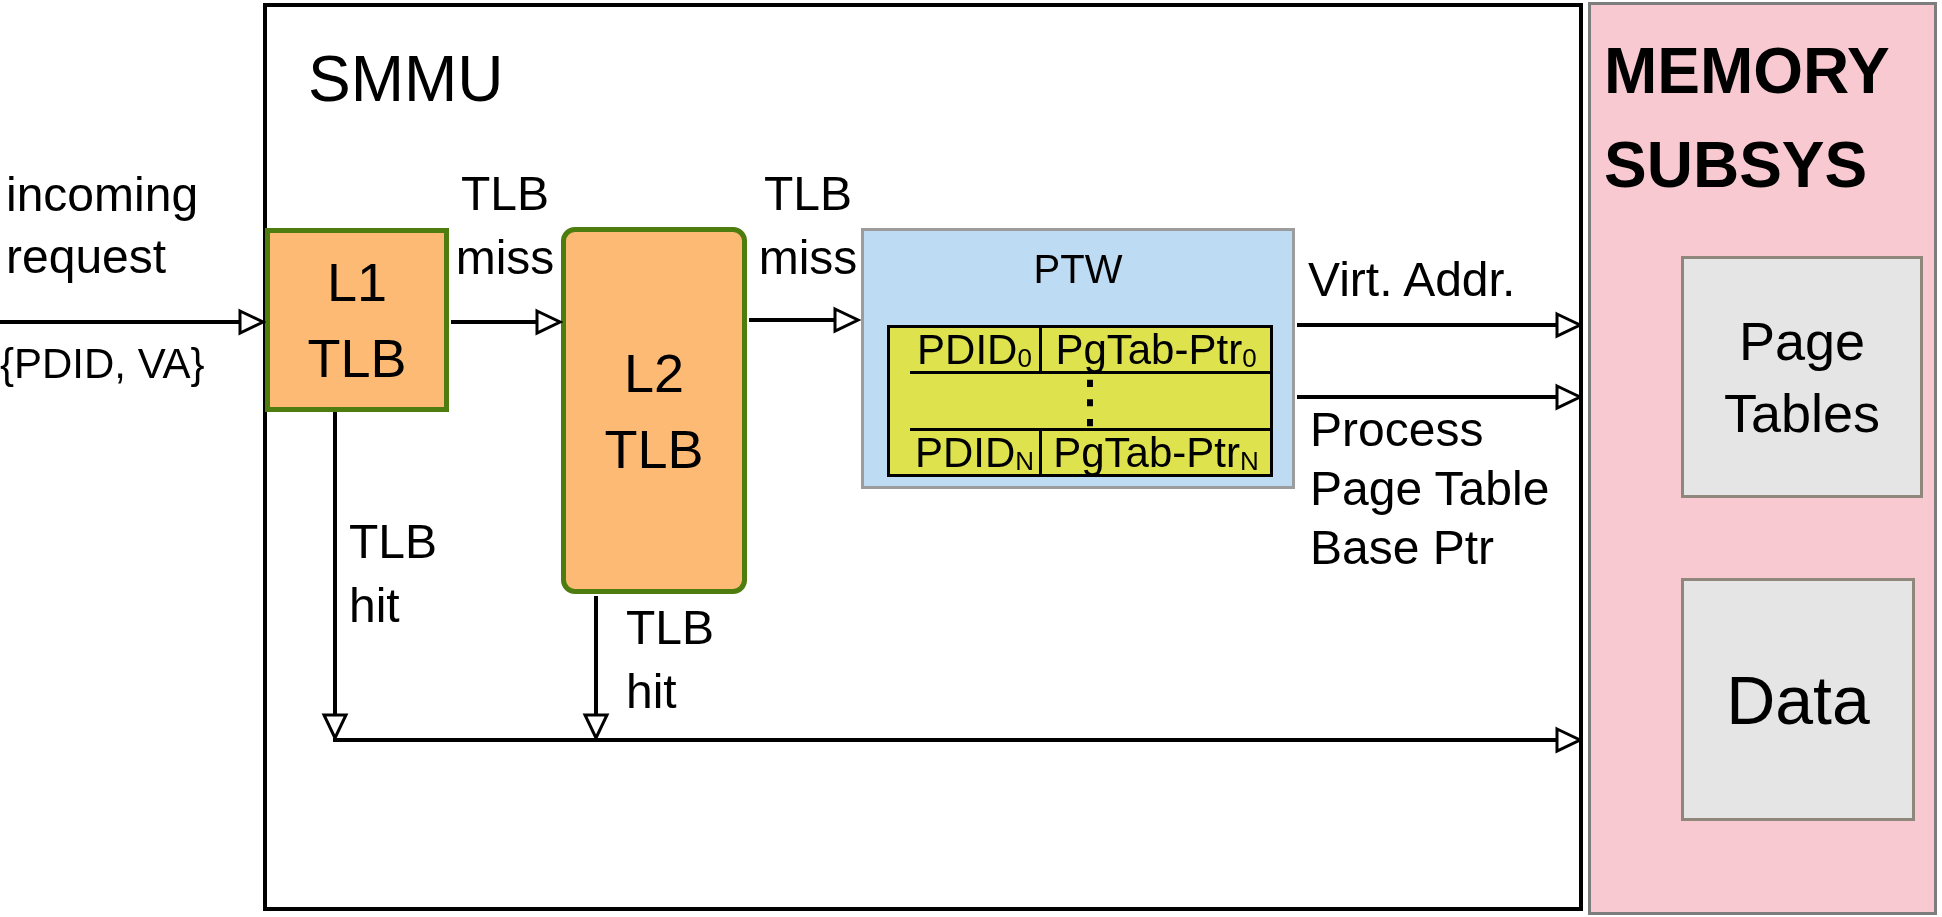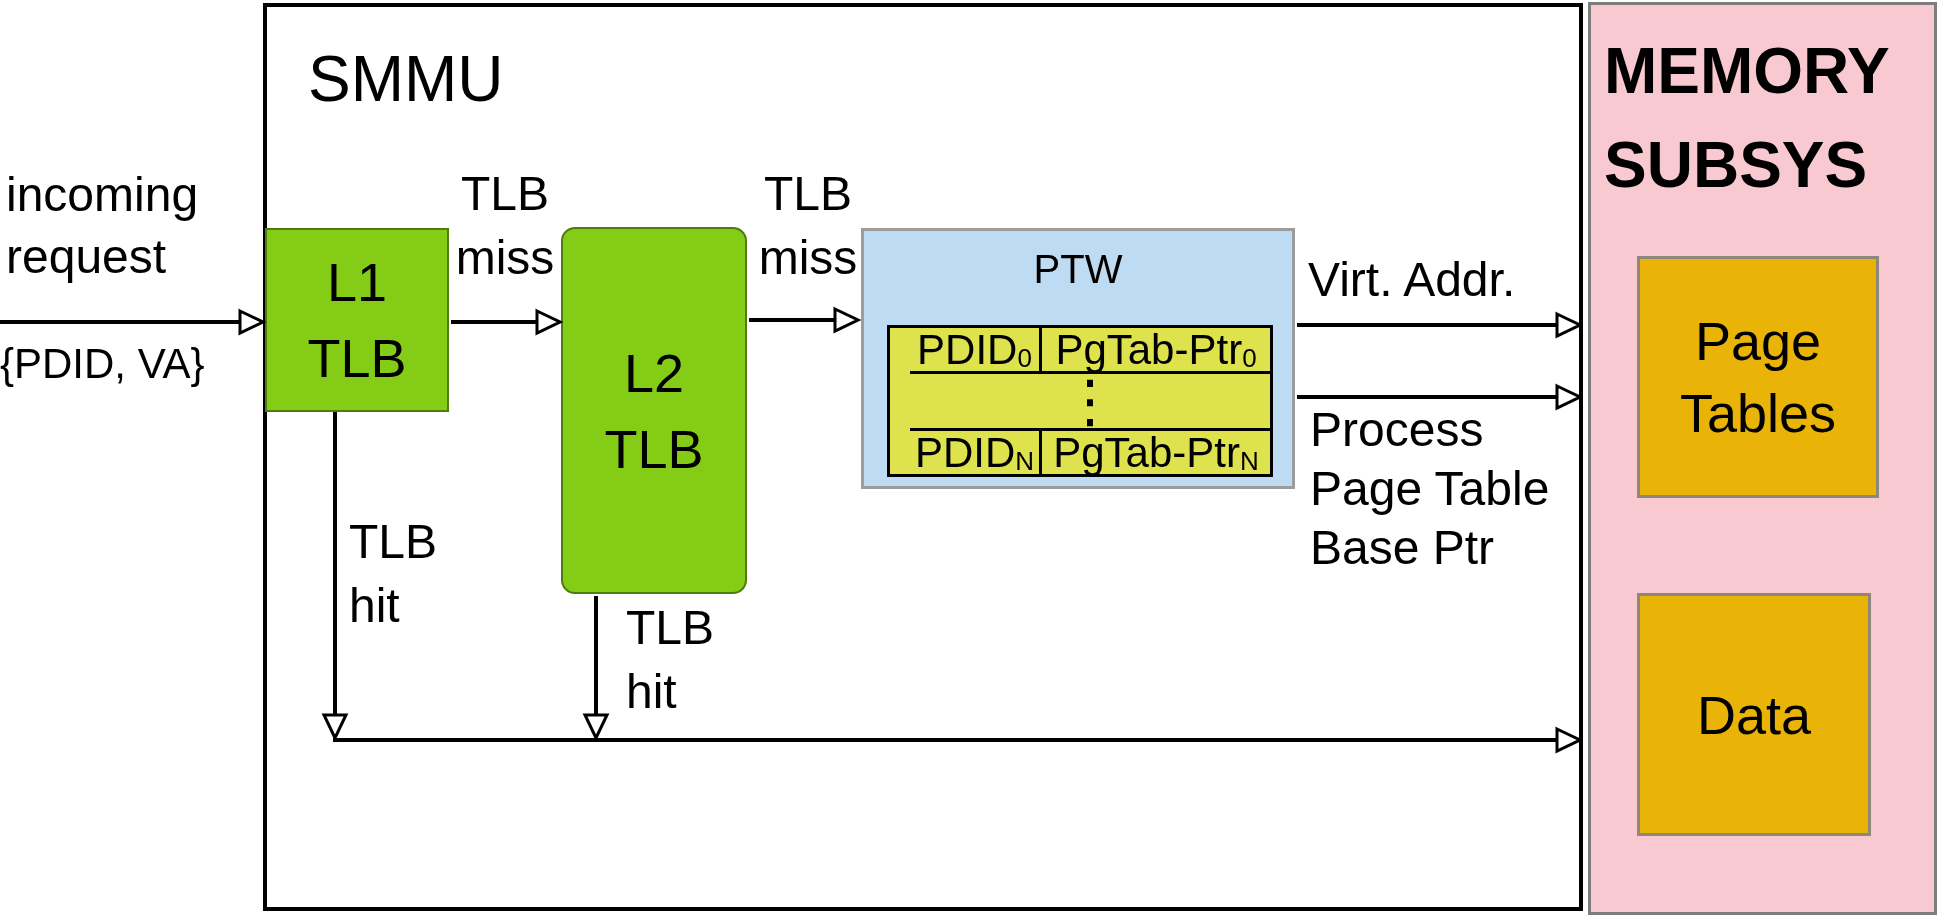--- a/index.html
+++ b/index.html
@@ -12,27 +12,27 @@
                 border: 4px solid #000; background: #fff; }
   .smmu-title { position: absolute; left: 308px; top: 44px; font-size: 64px; line-height: 1.1; }
 
   .memory-box   { position: absolute; left: 1588px; top: 2px; width: 349px; height: 913px;
                   background: #f8c9d1; border: 3px solid #7d7d7d; }
   .memory-title { position: absolute; left: 1604px; top: 24px; font-size: 64px; line-height: 94px;
                   white-space: pre-line; font-weight: bold; }
 
   .block { position: absolute; display: flex; align-items: center; justify-content: center;
            text-align: center; white-space: pre-line; }
-  .blue   { background: #84cc16; border: 2px solid #4d7c0f; }
-  .orange { background: #eab308; border: 3px solid #8f877b; }
+  .blue   { background: #fdba74; border: 5px solid #4d7c0f; }
+  .orange { background: #e5e5e5; border: 3px solid #8f877b; margin-left: 44px; }
 
   .l1-box   { left: 265px; top: 228px; width: 184px; height: 184px; font-size: 54px; line-height: 76px; }
   .l2-box   { left: 561px; top: 227px; width: 186px; height: 367px; font-size: 54px; line-height: 76px; border-radius: 14px; }
   .pt-box   { left: 1637px; top: 256px; width: 242px; height: 242px; font-size: 54px; line-height: 72px; }
-  .data-box { left: 1637px; top: 593px; width: 234px; height: 243px; font-size: 54px; line-height: 72px; }
+  .data-box { left: 1637px; top: 578px; width: 234px; height: 243px; font-size: 68px; line-height: 72px; }
 
   .ptw-box   { position: absolute; left: 861px; top: 228px; width: 434px; height: 261px;
                background: #bddbf2; border: 3px solid #9c9c9c; }
   .ptw-title { margin-top: 6px; text-align: center; font-size: 40px; line-height: 64px; }
 
   
   .ptw-table { position: absolute; left: 887px; top: 325px; width: 386px; height: 152px;
                border: 3px solid #000; background: #dde24d; display: flex; flex-direction: column; padding-left: 20px; }
   .trow  { display: flex; align-items: center; }
   .trow1 { height: 46px; border-bottom: 3px solid #000; }

